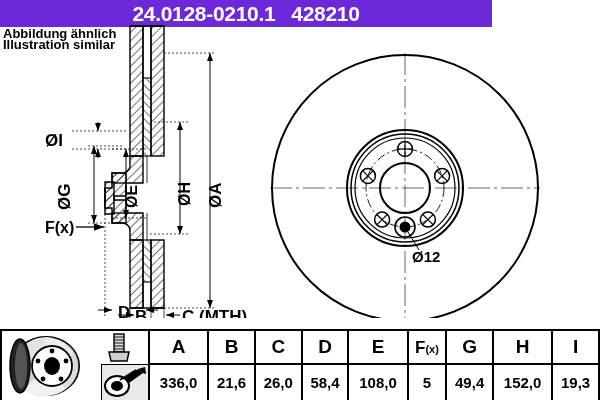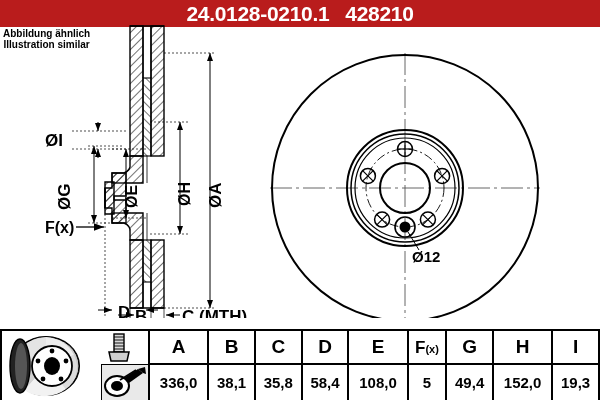--- a/index.html
+++ b/index.html
@@ -5,34 +5,34 @@
   html,body{margin:0;padding:0;}
   body{
     width:600px;height:400px;
     background:#ffffff;
     font-family:"Liberation Sans", sans-serif;
     overflow:hidden;
     position:relative;
   }
   
   #header{
-    position:absolute;left:0;top:0;width:600px;height:27px;
-    background:#b91c1c;
+    position:absolute;left:0;top:0;width:492px;height:27px;
+    background:#6d28d9;
     display:flex;align-items:center;justify-content:center;
   }
   #header .hnum{
     color:#ffffff;font-weight:bold;font-size:21px;letter-spacing:-0.3px;
     white-space:nowrap;
   }
   #header .hnum.second{margin-left:16px;}
 
   
   #notice{
     position:absolute;left:3px;top:29px;
-    font-size:10px;font-weight:bold;color:#000;line-height:10.5px;text-align:center;
+    font-size:13px;font-weight:bold;color:#000;line-height:10.5px;
   }
 
   
   #drawing{position:absolute;left:0;top:18px;width:508px;height:300px;}
 
   
   #spec-table{
     position:absolute;left:0;top:329px;width:600px;height:71px;
     border-collapse:collapse;
   }
@@ -280,22 +280,22 @@
     <td>C</td>
     <td>D</td>
     <td>E</td>
     <td><span class="fx-main">F</span><span class="fx-sub">(x)</span></td>
     <td>G</td>
     <td>H</td>
     <td>I</td>
   </tr>
   <tr class="val">
     <td>336,0</td>
-    <td>38,1</td>
-    <td>35,8</td>
+    <td>21,6</td>
+    <td>26,0</td>
     <td>58,4</td>
     <td>108,0</td>
     <td>5</td>
     <td>49,4</td>
     <td>152,0</td>
     <td>19,3</td>
   </tr>
 </tbody>
   </table>
 

